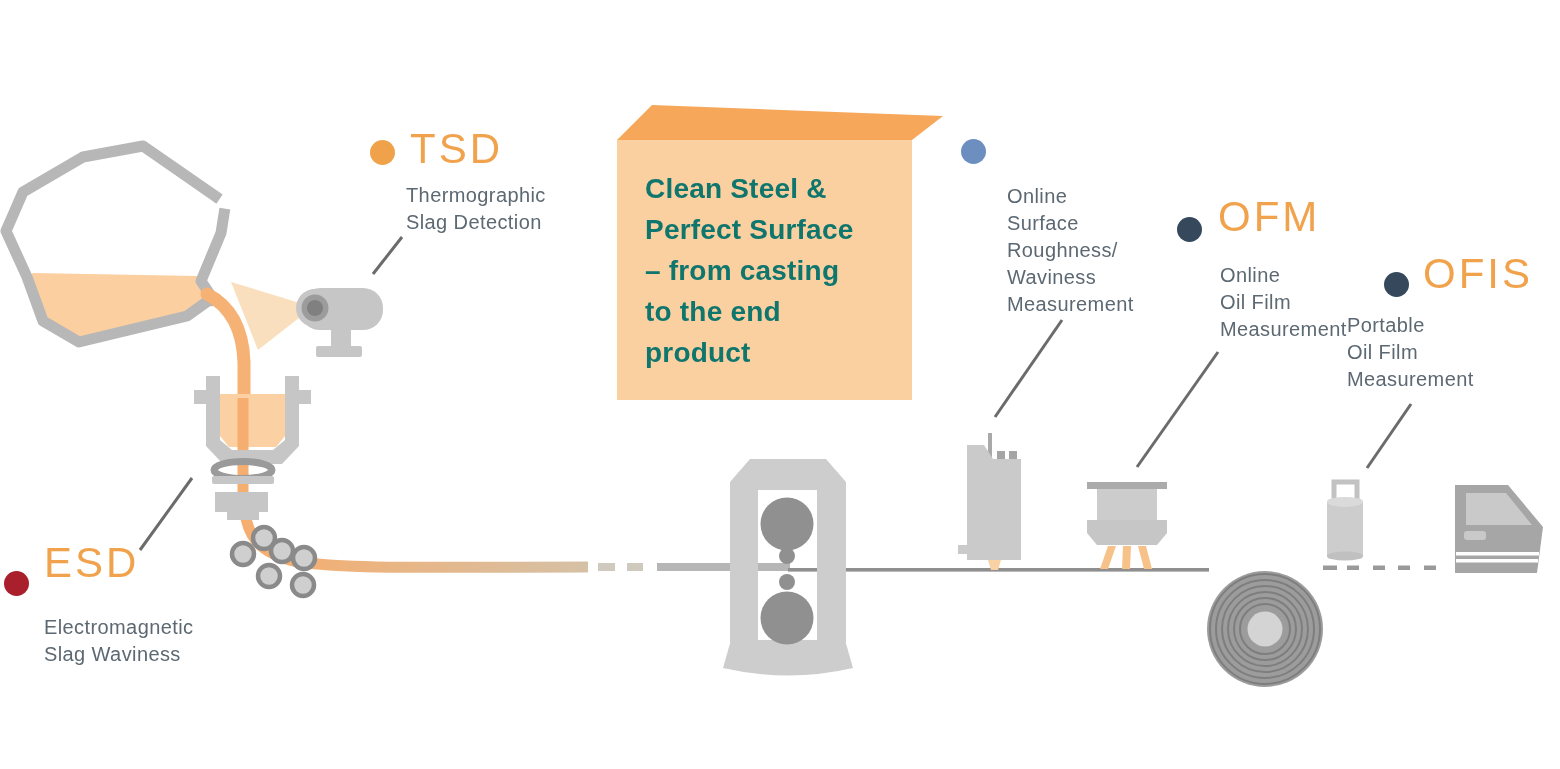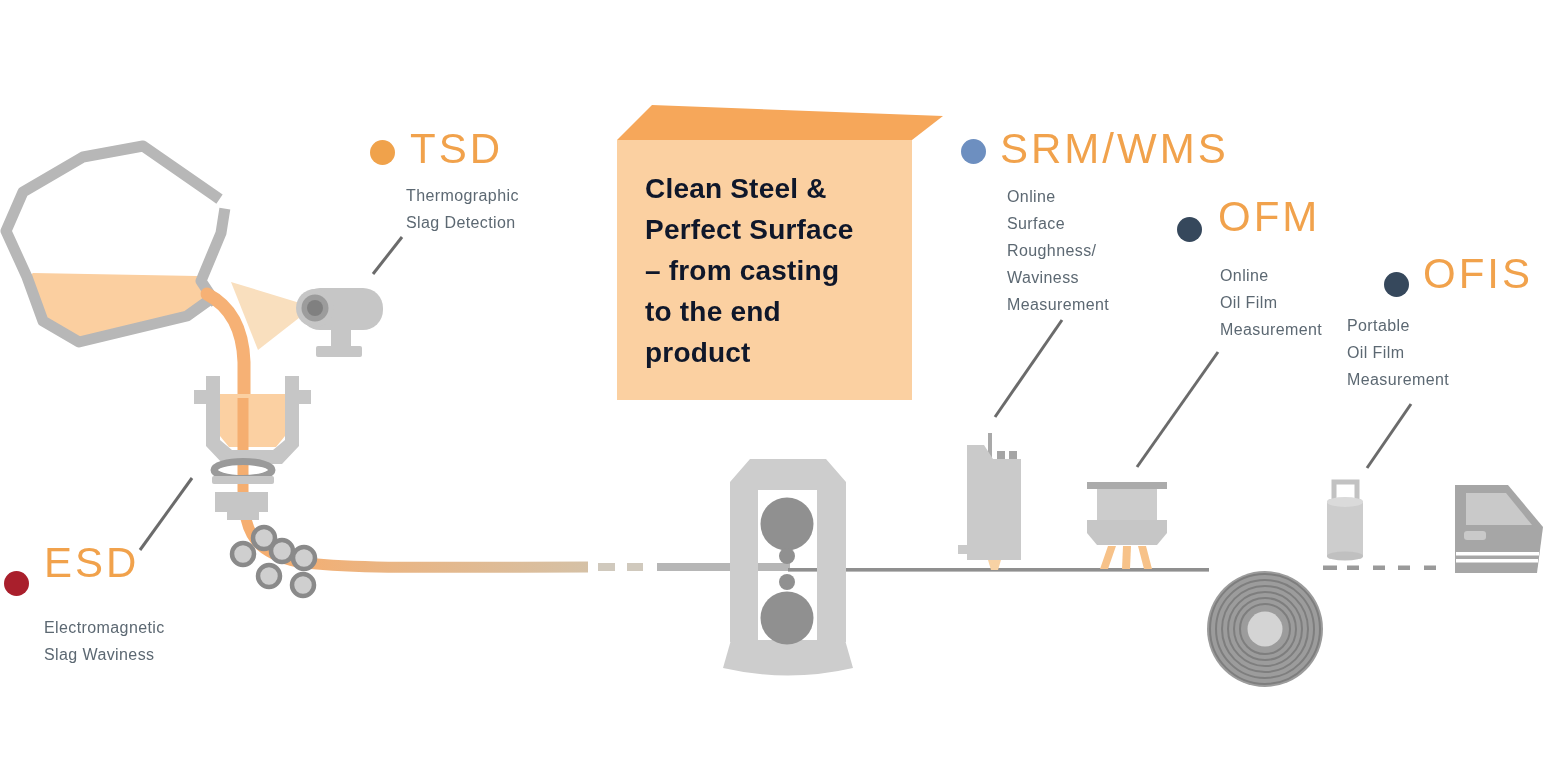--- a/index.html
+++ b/index.html
@@ -6,27 +6,27 @@
   .stage{
     position:relative;width:1560px;height:769px;background:#ffffff;overflow:hidden;
     font-family:"Liberation Sans",sans-serif;
   }
   .stage svg.scene{position:absolute;left:0;top:0;}
   .abbr{
     position:absolute;font-size:42px;font-weight:400;line-height:1;
     color:#F1A24C;letter-spacing:3px;white-space:nowrap;
   }
   .desc{
-    position:absolute;font-size:16px;line-height:27px;color:#5C6872;
+    position:absolute;font-size:20px;line-height:27px;color:#5C6872;
     letter-spacing:.4px;white-space:pre-line;
   }
   .dot{position:absolute;}
   .banner-text{
     position:absolute;left:645px;top:168px;width:262px;
-    font-size:28px;font-weight:bold;line-height:41px;color:#0f172a;
+    font-size:28px;font-weight:bold;line-height:41px;color:#0f766e;
     white-space:pre-line;letter-spacing:.2px;
   }
 </style>
 </head>
 <body>
 
 <div class="stage">
 
   <svg class="scene" width="1560" height="769" viewBox="0 0 1560 769">
     <defs>
@@ -182,21 +182,20 @@
   <svg class="dot" style="left:3px;top:570px" width="27" height="27">
     <circle cx="13.5" cy="13.5" r="12.5" fill="#A91F2C"></circle>
   </svg>
   <div class="abbr" style="left:44px;top:542px">ESD</div>
   <div class="desc" style="left:44px;top:614px">Electromagnetic
 Slag Waviness</div>
 
   <svg class="dot" style="left:960px;top:138px" width="27" height="27">
     <circle cx="13.5" cy="13.5" r="12.5" fill="#6D8FC0"></circle>
   </svg>
-  <div class="abbr" style="left:1000px;top:128px">SRM/WMS</div>
   <div class="desc" style="left:1007px;top:183px">Online
 Surface
 Roughness/
 Waviness
 Measurement</div>
 
   <svg class="dot" style="left:1176px;top:216px" width="27" height="27">
     <circle cx="13.5" cy="13.5" r="12.5" fill="#36485C"></circle>
   </svg>
   <div class="abbr" style="left:1218px;top:196px">OFM</div>

